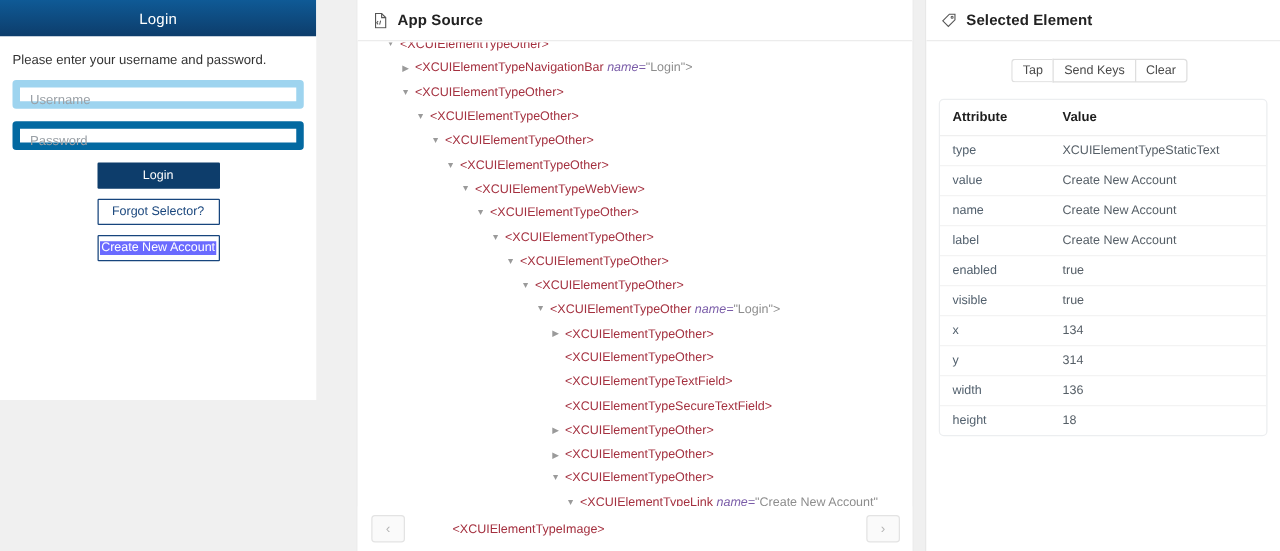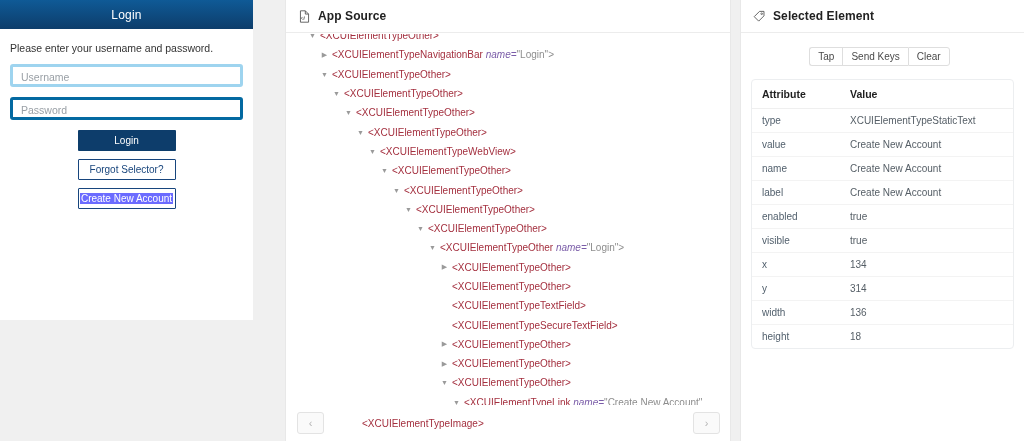--- a/index.html
+++ b/index.html
@@ -27,21 +27,21 @@
     display: flex; align-items: center; justify-content: center;
     letter-spacing: .2px;
   }
   .device-body { padding: 10px 10px 0 10px; }
   .device-instr {
     font-size: 10.5px; color: #333333;
     margin: 3px 0 10px 0;
   }
   .field {
     display: block; width: 100%; height: 23px;
-    border: 3px solid #0369a1; border-radius: 3px;
+    border: 6px solid #0369a1; border-radius: 3px;
     font-size: 10.5px; color: #9aa0a6;
     padding: 0 8px; line-height: 21px;
     margin-bottom: 10px; background: #fff;
   }
   .field.focused { border-color: #9ed4ef; }
   .btn-stack { display: flex; flex-direction: column; align-items: center; gap: 8px; margin-top: 4px; }
   .btn-primary {
     width: 98px; height: 21px; background: #0d3d6b; color: #fff;
     font-size: 10px; display: flex; align-items: center; justify-content: center;
     border: none; border-radius: 1px;

